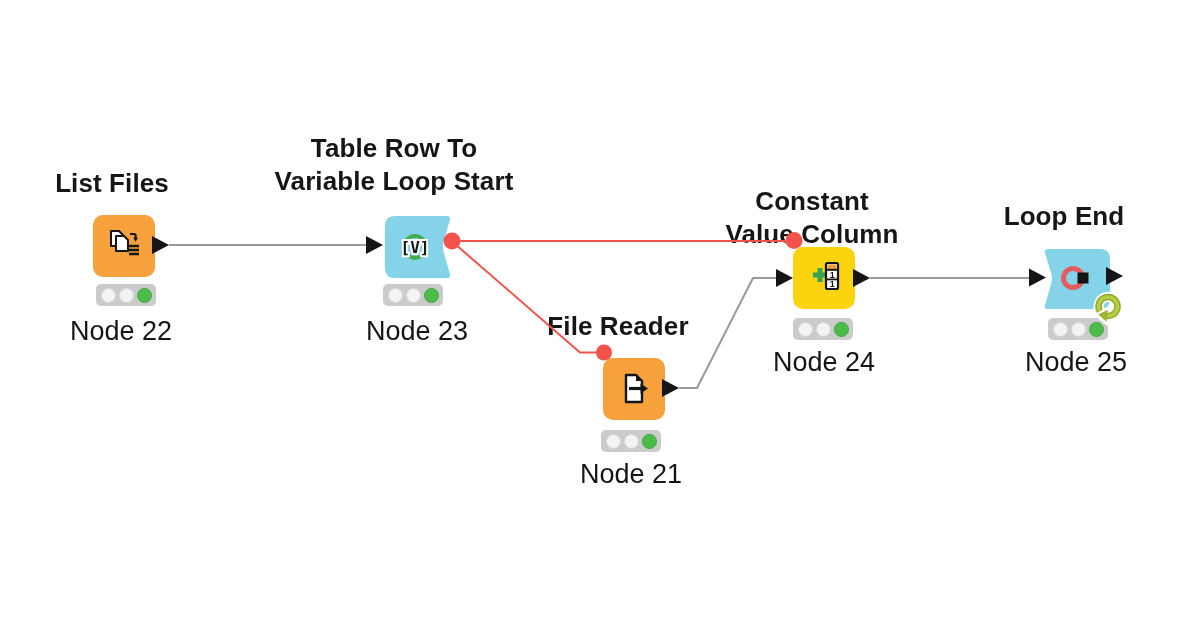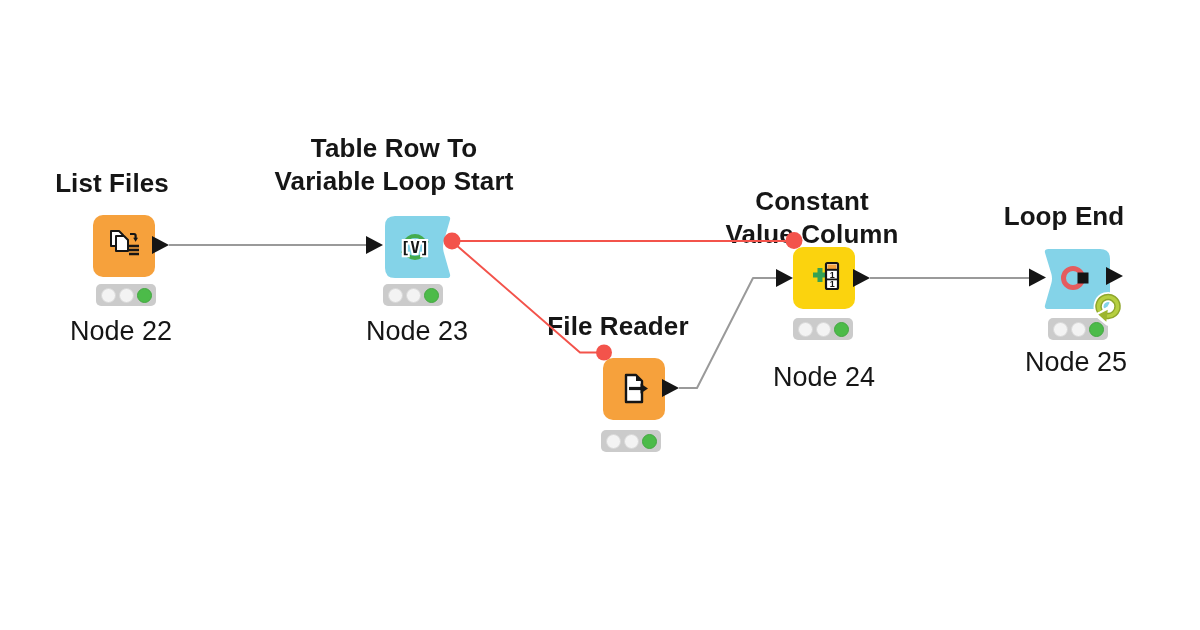--- a/index.html
+++ b/index.html
@@ -156,21 +156,22 @@
       <span class="lamp on"></span>
   </div>
   <div class="traffic-light" style="left:1048px; top:318px;">
     <span class="lamp off"></span>
       <span class="lamp off"></span>
       <span class="lamp on"></span>
   </div>
 
   <div class="node-caption" style="left:-29px; top:315px;">Node 22</div>
   <div class="node-caption" style="left:267px; top:315px;">Node 23</div>
-  <div class="node-caption" style="left:674px; top:361px;">Node 24</div>
+  <div class="node-caption" style="left:481px; top:458px;">Node 21</div>
+  <div class="node-caption" style="left:674px; top:346px;">Node 24</div>
   <div class="node-caption" style="left:926px; top:346px;">Node 25</div>
 
   <svg class="overlay" width="1200" height="630" viewBox="0 0 1200 630">
 
     <g stroke="#9A9A9A" stroke-width="2" fill="none" stroke-linejoin="round">
       <path d="M169,245 H366"></path>
       <path d="M679,388 H697 L753,278 H776"></path>
       <path d="M870,278 H1029"></path>
     </g>
 

